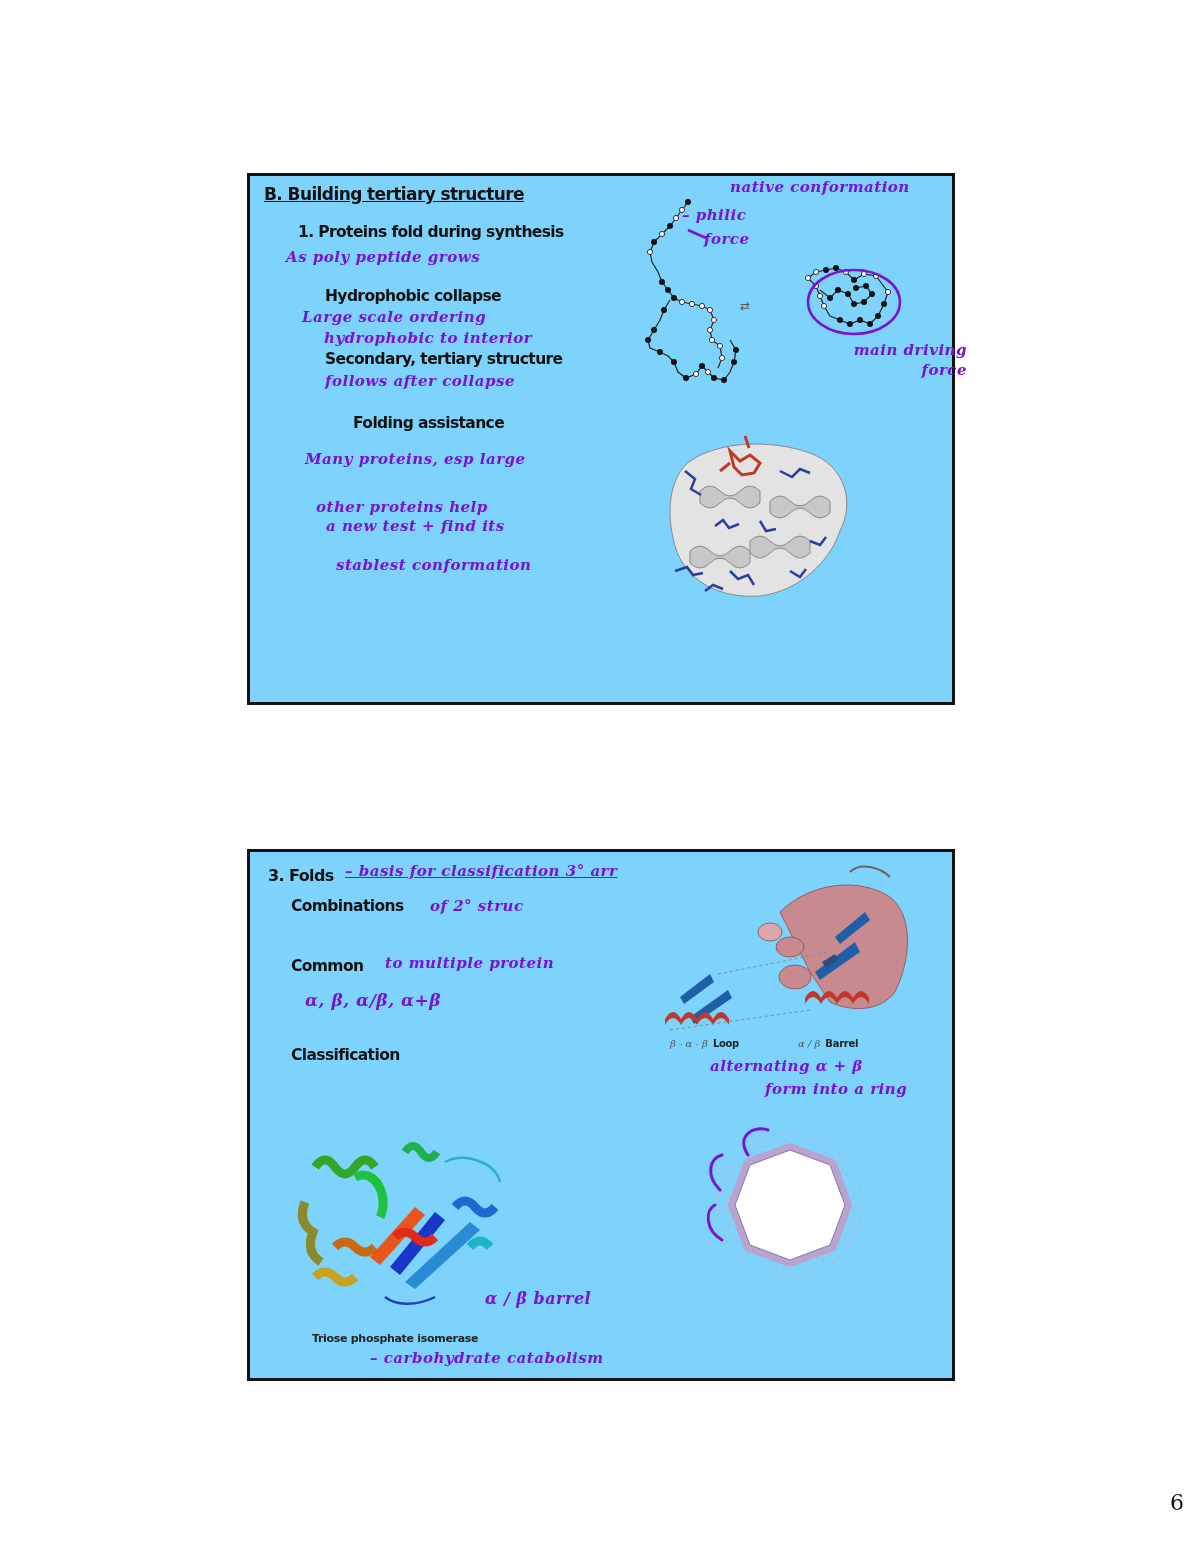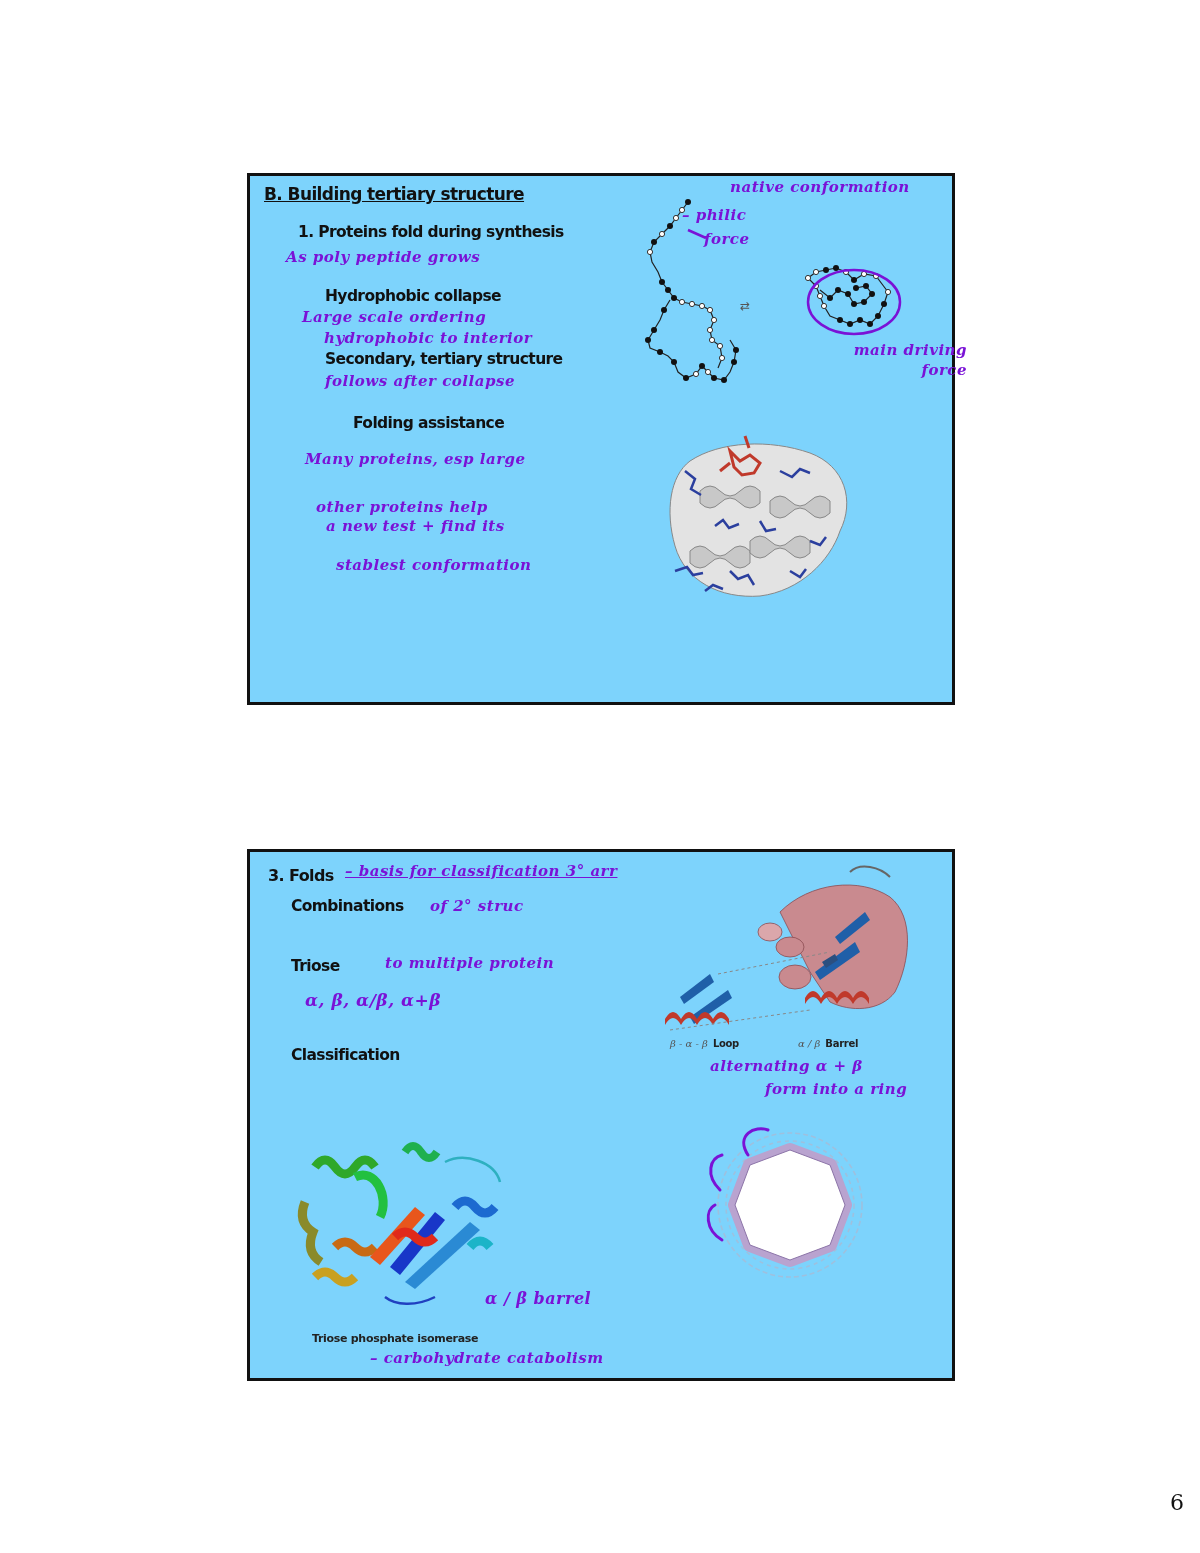--- a/index.html
+++ b/index.html
@@ -143,21 +143,21 @@
   </svg>
 </div>
 
 <div class="slide" id="slide2">
   <div class="abs typed" style="left:18px;top:14px;font-size:16px;">3. Folds</div>
   <div class="abs hand" style="left:95px;top:10px;text-decoration:underline;">– basis for classification 3° arr</div>
 
   <div class="abs typed" style="left:41px;top:45px;">Combinations</div>
   <div class="abs hand" style="left:180px;top:45px;">of 2° struc</div>
 
-  <div class="abs typed" style="left:41px;top:105px;">Triose</div>
+  <div class="abs typed" style="left:41px;top:105px;">Common</div>
   <div class="abs hand" style="left:135px;top:102px;">to multiple protein</div>
   <div class="abs hand" style="left:55px;top:138px;font-size:17px;">α, β, α/β, α+β</div>
 
   <div class="abs typed" style="left:41px;top:194px;">Classification</div>
 
   <svg style="left:410px;top:10px;" width="260" height="175">
     <g fill="#c98a8f" stroke="#8a4b52" stroke-width="0.8">
       <path d="M120,50 C150,20 200,15 230,35 C255,55 250,100 235,130 C220,150 190,150 170,140 L150,110 Z"></path>
       <ellipse cx="130" cy="85" rx="14" ry="10"></ellipse>
         <ellipse cx="135" cy="115" rx="16" ry="12"></ellipse>

